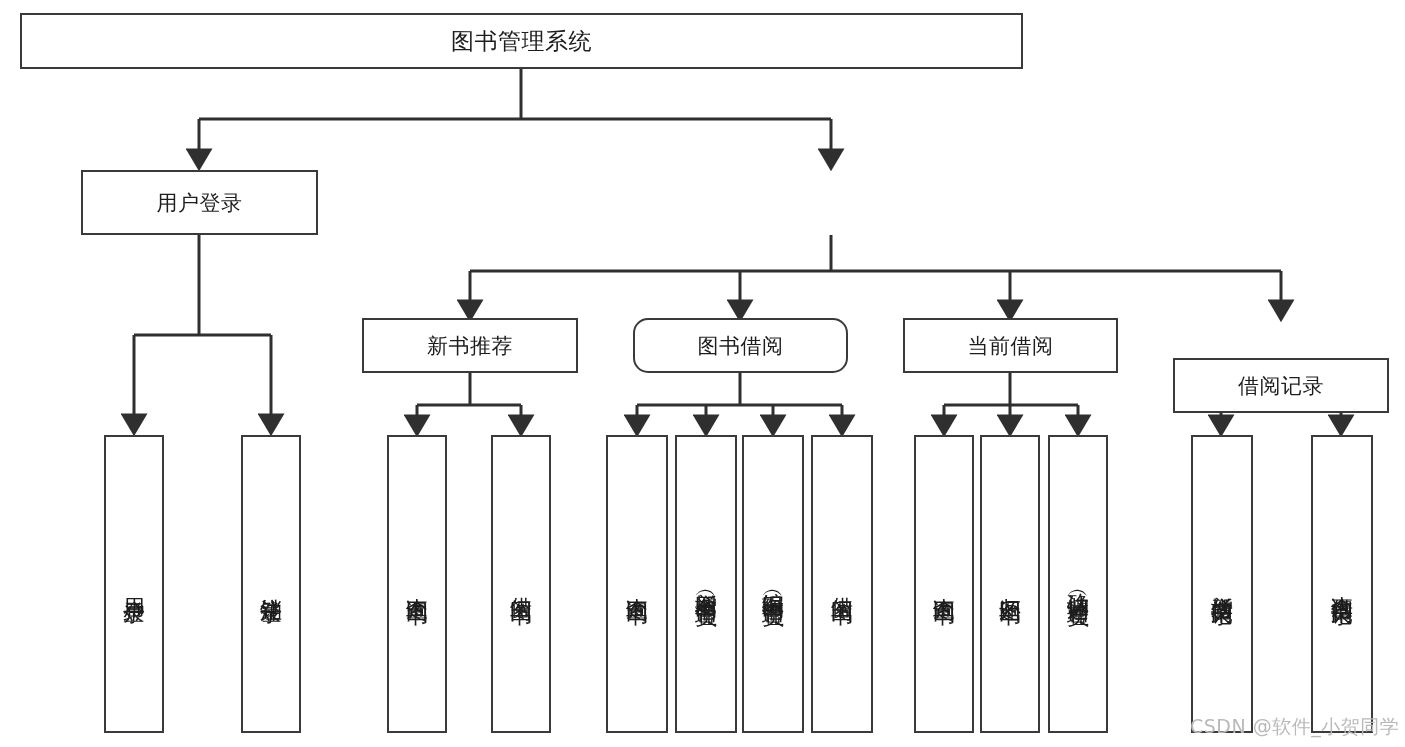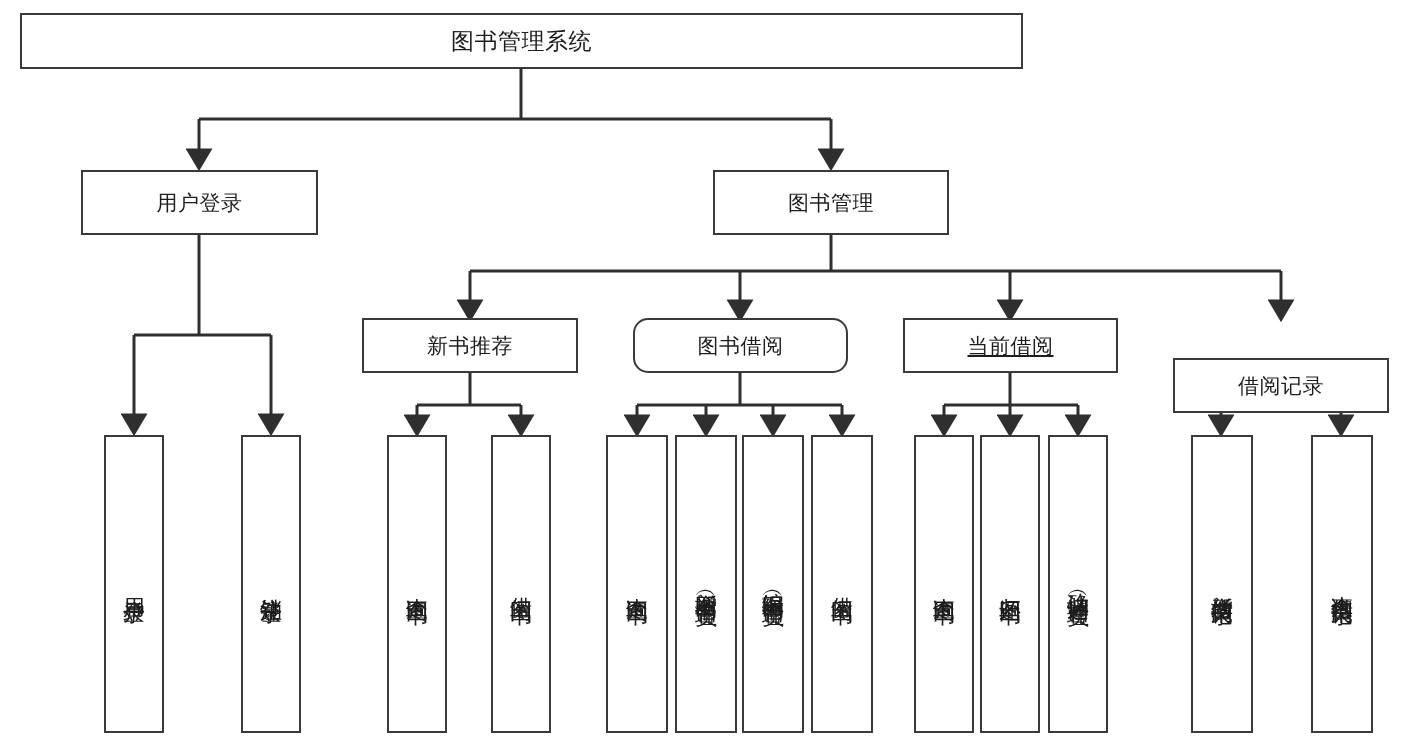--- a/index.html
+++ b/index.html
@@ -115,39 +115,39 @@
       <path d="M1281,373 L1281,405"></path>
       <path d="M1221,405 L1341,405"></path>
       <path d="M1221,405 L1221,418" marker-end="url(#arrow)"></path>
       <path d="M1341,405 L1341,418" marker-end="url(#arrow)"></path>
     </g>
   </svg>
 
   <div class="node root" style="left:20px; top:13px; width:1003px; height:56px;">图书管理系统</div>
 
   <div class="node level2" style="left:81px; top:170px; width:237px; height:65px;">用户登录</div>
-  <div class="node level2" style="left:713px; top:170px; width:236px; height:65px;">图书管理</div>
 
   <div class="node level3" style="left:362px; top:318px; width:216px; height:55px;">新书推荐</div>
   <div class="node level3" style="left:633px; top:318px; width:215px; height:55px;border-radius:15px;">图书借阅</div>
-  <div class="node level3" style="left:903px; top:318px; width:215px; height:55px;text-decoration:underline;">当前借阅</div>
+  <div class="node level3" style="left:903px; top:318px; width:215px; height:55px;">当前借阅</div>
   <div class="node level3" style="left:1173px; top:318px; width:216px; height:55px;margin-top:40px;">借阅记录</div>
 
   <div class="node leaf" style="left:104px; top:435px; width:60px; height:298px;">用户登录</div>
   <div class="node leaf" style="left:241px; top:435px; width:60px; height:298px;">注销登录</div>
 
   <div class="node leaf" style="left:387px; top:435px; width:60px; height:298px;">查询图书</div>
   <div class="node leaf" style="left:491px; top:435px; width:60px; height:298px;">借阅图书</div>
 
   <div class="node leaf" style="left:606px; top:435px; width:62px; height:298px;">查询图书</div>
   <div class="node leaf" style="left:675px; top:435px; width:62px; height:298px;">新增图书（管理员）</div>
   <div class="node leaf" style="left:742px; top:435px; width:62px; height:298px;">编辑图书（管理员）</div>
   <div class="node leaf" style="left:811px; top:435px; width:62px; height:298px;">借阅图书</div>
 
   <div class="node leaf" style="left:914px; top:435px; width:60px; height:298px;">查询图书</div>
   <div class="node leaf" style="left:980px; top:435px; width:60px; height:298px;">归还图书</div>
   <div class="node leaf" style="left:1048px; top:435px; width:60px; height:298px;">确认归还（管理员）</div>
 
   <div class="node leaf" style="left:1191px; top:435px; width:62px; height:298px;">新增借阅记录</div>
   <div class="node leaf" style="left:1311px; top:435px; width:62px; height:298px;">查询借阅记录</div>
 
+  <div class="watermark" style="left:1190px; top:714px;">CSDN @软件_小贺同学</div>
 
 </div>
 
 </body></html>

